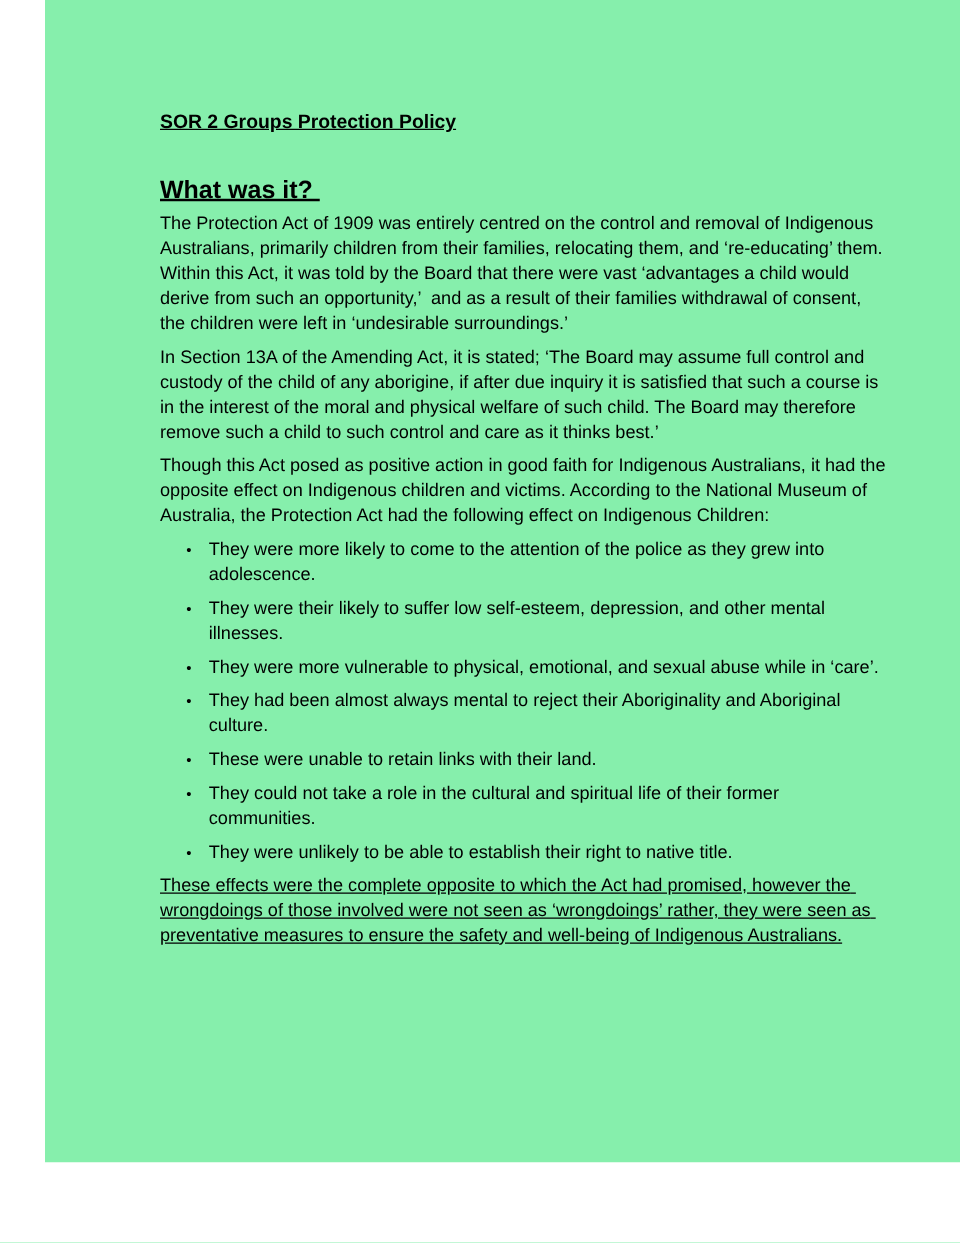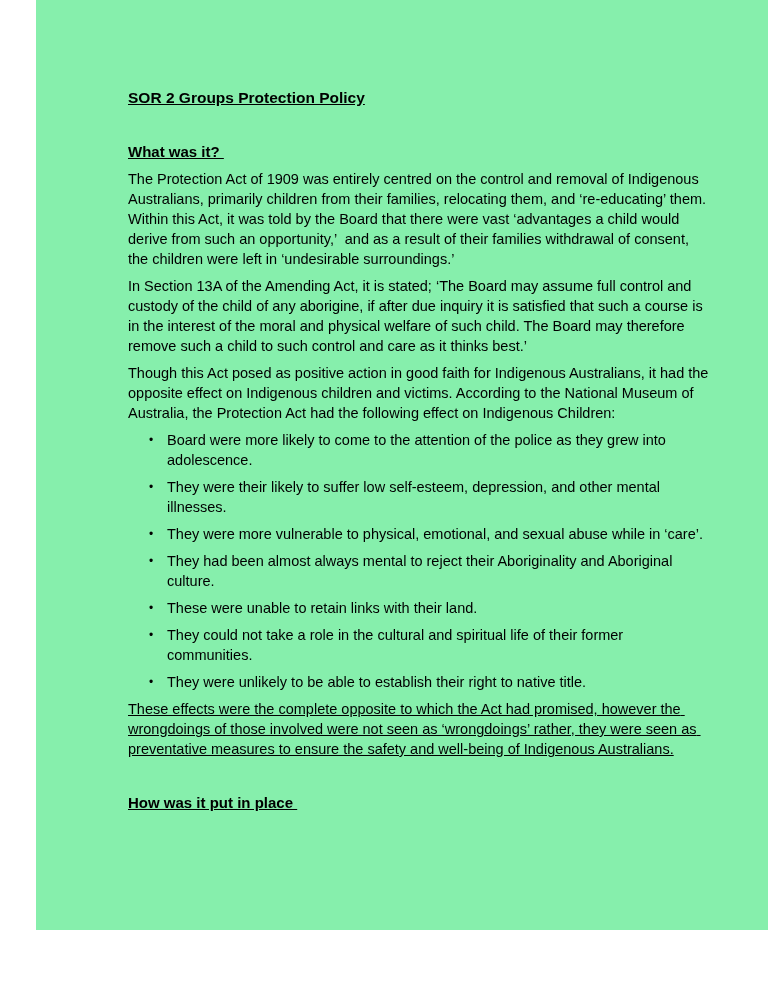--- a/index.html
+++ b/index.html
@@ -22,21 +22,21 @@
     margin-left: 36px;
   }
   .doc-title {
     font-size: 15.5px;
     font-weight: bold;
     text-decoration: underline;
     white-space: pre-wrap;
     margin: 0 0 34px 0;
   }
   .section-heading {
-    font-size: 15px;
+    font-size: 20px;
     font-weight: bold;
     text-decoration: underline;
     white-space: pre-wrap;
     margin: 0 0 7px 0;
   }
   p.body-para {
     margin: 0 0 7px 0;
     white-space: pre-wrap;
   }
   p.body-para.gap-after {
@@ -74,21 +74,21 @@
 
   <p class="body-para">The Protection Act of 1909 was entirely centred on the control and removal of Indigenous Australians, primarily children from their families, relocating them, and ‘re-educating’ them. Within this Act, it was told by the Board that there were vast ‘advantages a child would derive from such an opportunity,’  and as a result of their families withdrawal of consent, the children were left in ‘undesirable surroundings.’</p>
 
   <p class="body-para">In Section 13A of the Amending Act, it is stated; ‘The Board may assume full control and custody of the child of any aborigine, if after due inquiry it is satisfied that such a course is in the interest of the moral and physical welfare of such child. The Board may therefore remove such a child to such control and care as it thinks best.’</p>
 
   <p class="body-para">Though this Act posed as positive action in good faith for Indigenous Australians, it had the opposite effect on Indigenous children and victims. According to the National Museum of Australia, the Protection Act had the following effect on Indigenous Children:</p>
 
   <ul class="effects-list">
     <li>
       <span class="bullet">•</span>
-      <span class="li-text">Board were more likely to come to the attention of the police as they grew into adolescence.</span>
+      <span class="li-text">They were more likely to come to the attention of the police as they grew into adolescence.</span>
     </li>
     <li>
       <span class="bullet">•</span>
       <span class="li-text">They were their likely to suffer low self-esteem, depression, and other mental illnesses.</span>
     </li>
     <li>
       <span class="bullet">•</span>
       <span class="li-text">They were more vulnerable to physical, emotional, and sexual abuse while in ‘care’.</span>
     </li>
     <li>
@@ -104,15 +104,14 @@
       <span class="li-text">They could not take a role in the cultural and spiritual life of their former communities.</span>
     </li>
     <li>
       <span class="bullet">•</span>
       <span class="li-text">They were unlikely to be able to establish their right to native title.</span>
     </li>
   </ul>
 
   <p class="body-para gap-after">These effects were the complete opposite to which the Act had promised, however the wrongdoings of those involved were not seen as ‘wrongdoings’ rather, they were seen as preventative measures to ensure the safety and well-being of Indigenous Australians.</p>
 
-  <h2 class="section-heading">How was it put in place </h2>
 
 </div>
 
 </body></html>

